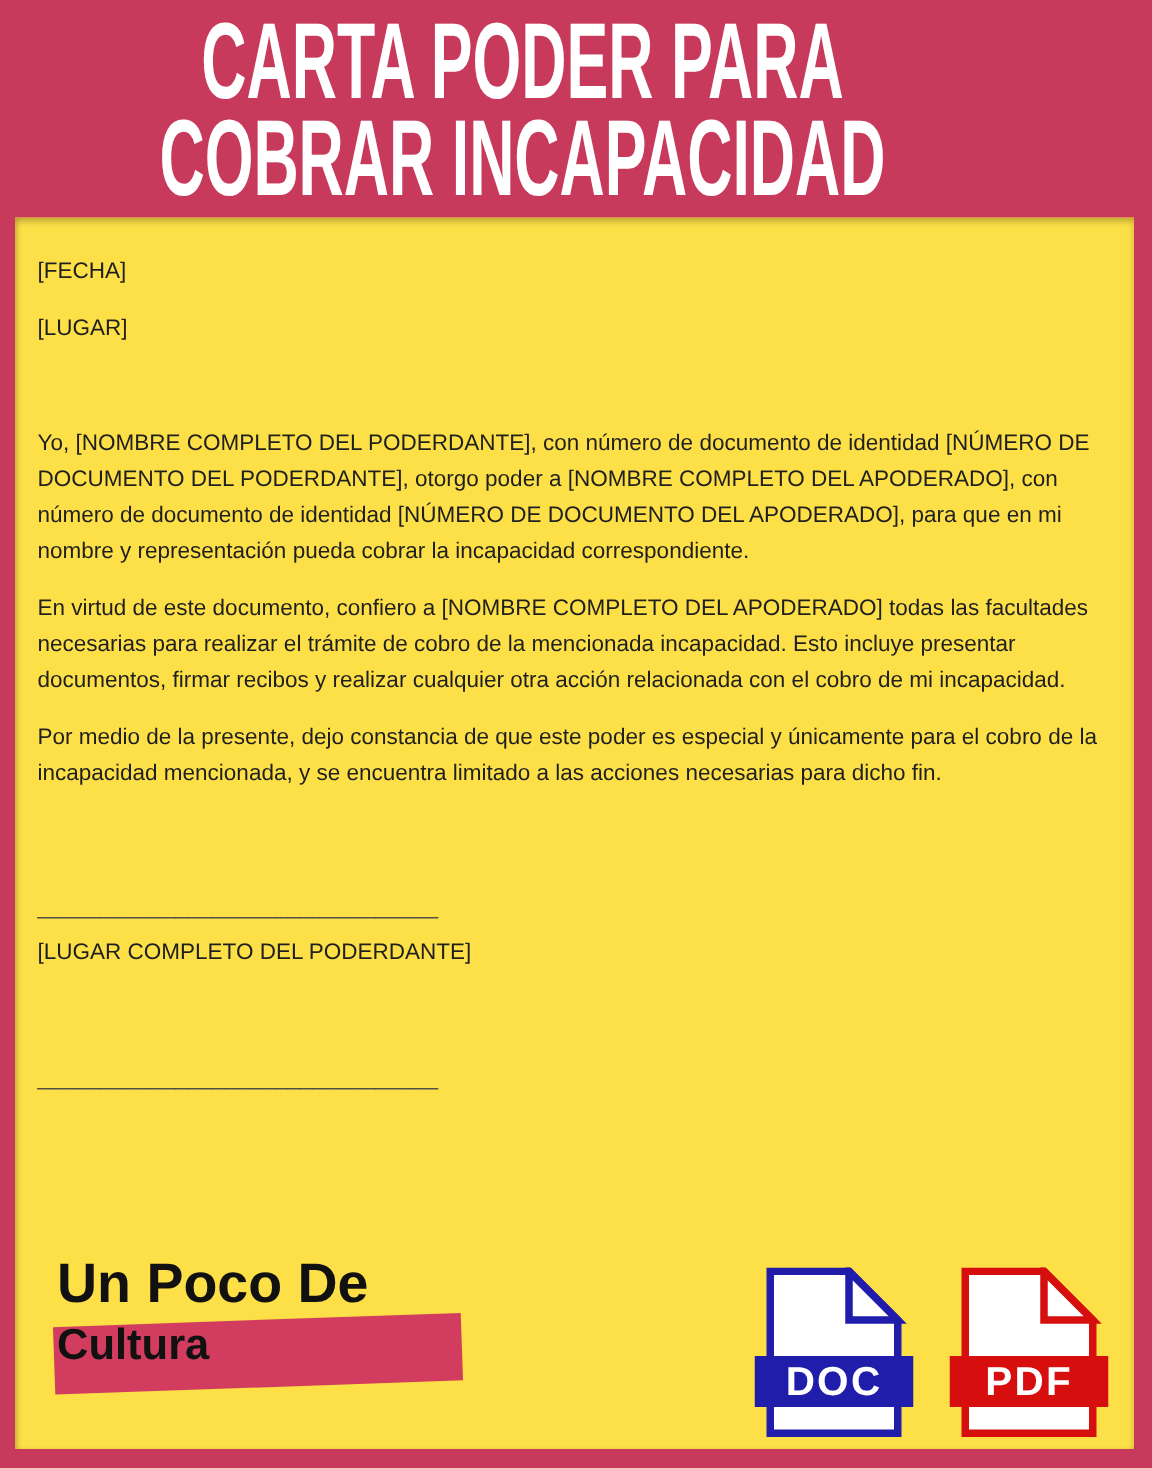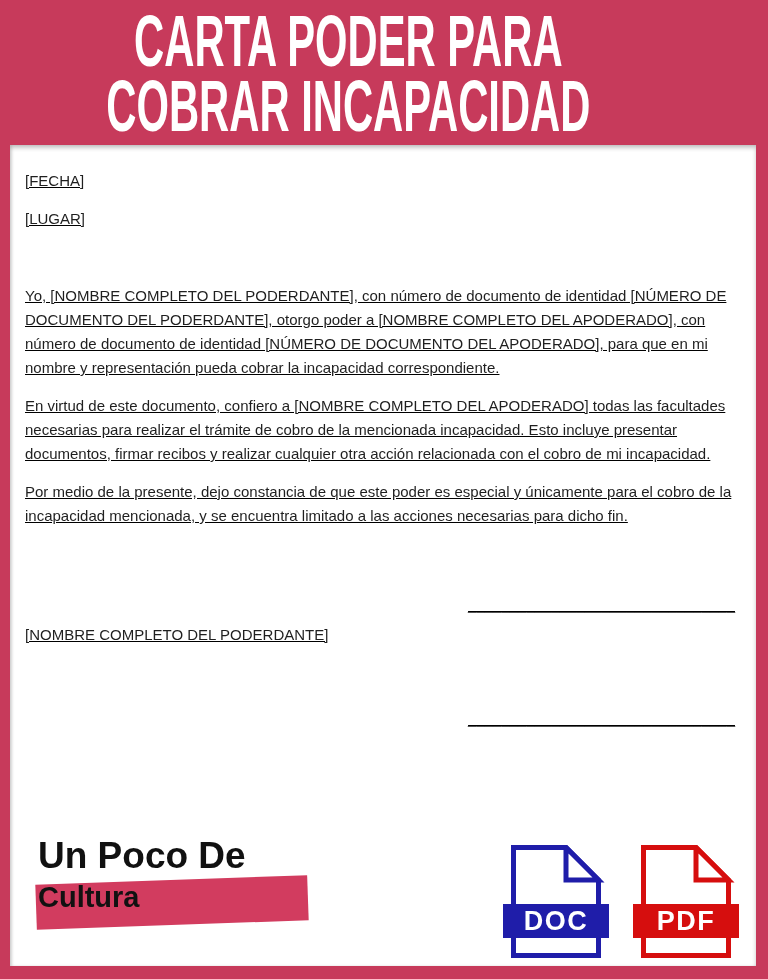--- a/index.html
+++ b/index.html
@@ -26,38 +26,36 @@
     line-height:65px;
     white-space:nowrap;
     transform:scaleX(0.58);
     transform-origin:center center;
     letter-spacing:0px;
   }
 
   
   .page {
     position:absolute; left:10px; top:145px; right:12px; bottom:13px;
-    background:#ffffff;
+    background:#fde047;
     box-shadow: inset 0 3px 4px rgba(0,0,0,0.22), inset 2px 0 3px rgba(0,0,0,0.10);
-    text-decoration: underline;
   }
 
   .doc-text {
     padding:24px 21px 0 15px;
     font-size:15px; line-height:24px;
     color:#1f1f1f;
   }
   .doc-text p { margin:0 0 14px 0; }
   p.lugar { margin-bottom:53px; }
   .sig-line {
     margin-top:65px;
     color:#4a4a4a;
     letter-spacing:0px;
     line-height:24px;
-    text-align:right;
   }
   .sig-line.second { margin-top:60px; }
   .sig-label { margin-top:6px; line-height:24px; }
 
   
   .logo {
     position:absolute; left:28px; top:691px; width:248px;
     color:#111111;
     font-weight:bold;
   }
@@ -98,21 +96,21 @@
 
   <main class="page">
     <div class="doc-text">
       <p class="fecha">[FECHA]</p>
       <p class="lugar">[LUGAR]</p>
       <p class="para">Yo, [NOMBRE COMPLETO DEL PODERDANTE], con número de documento de identidad [NÚMERO DE DOCUMENTO DEL PODERDANTE], otorgo poder a [NOMBRE COMPLETO DEL APODERADO], con número de documento de identidad [NÚMERO DE DOCUMENTO DEL APODERADO], para que en mi nombre y representación pueda cobrar la incapacidad correspondiente.</p>
       <p class="para">En virtud de este documento, confiero a [NOMBRE COMPLETO DEL APODERADO] todas las facultades necesarias para realizar el trámite de cobro de la mencionada incapacidad. Esto incluye presentar documentos, firmar recibos y realizar cualquier otra acción relacionada con el cobro de mi incapacidad.</p>
       <p class="para">Por medio de la presente, dejo constancia de que este poder es especial y únicamente para el cobro de la incapacidad mencionada, y se encuentra limitado a las acciones necesarias para dicho fin.</p>
 
       <div class="sig-line">________________________________</div>
-      <div class="sig-label">[NOMBRE COMPLETO DEL PODERDANTE]</div>
+      <div class="sig-label">[LUGAR COMPLETO DEL PODERDANTE]</div>
 
       <div class="sig-line second">________________________________</div>
     </div>
 
     <div class="logo">
       <div class="logo-band"></div>
       <div class="logo-line logo-line-1">Un Poco De</div>
       <div class="logo-line logo-line-2">Cultura</div>
     </div>
 

